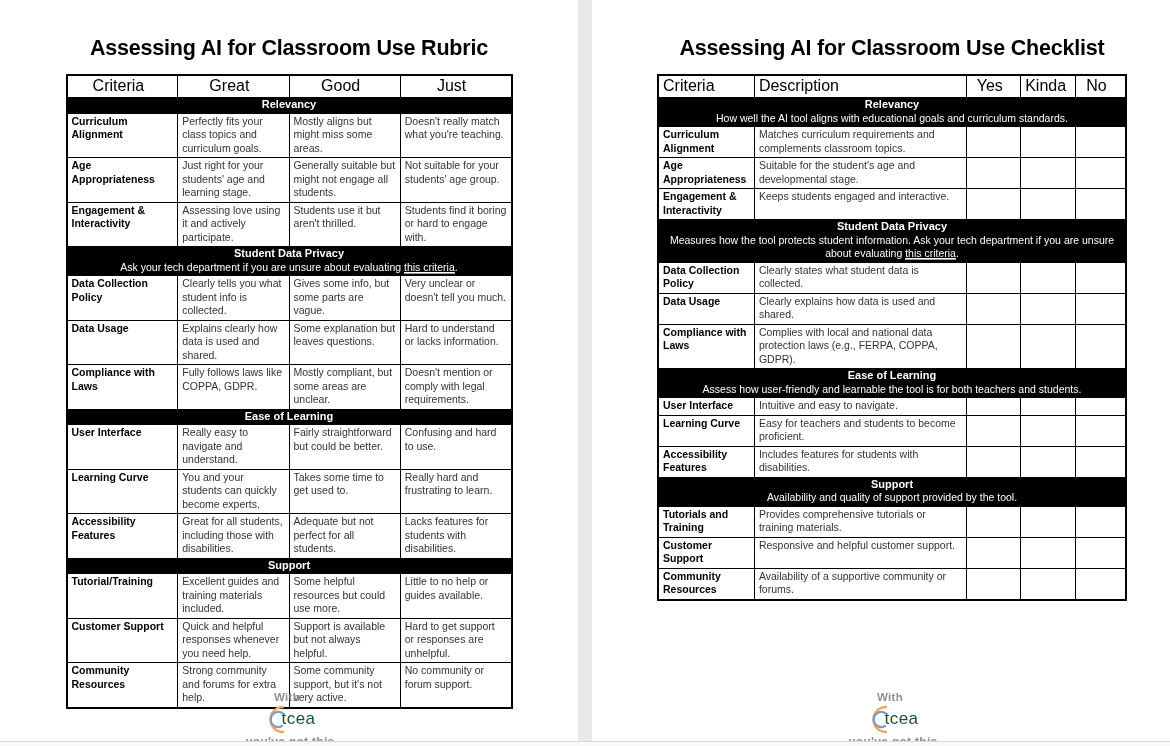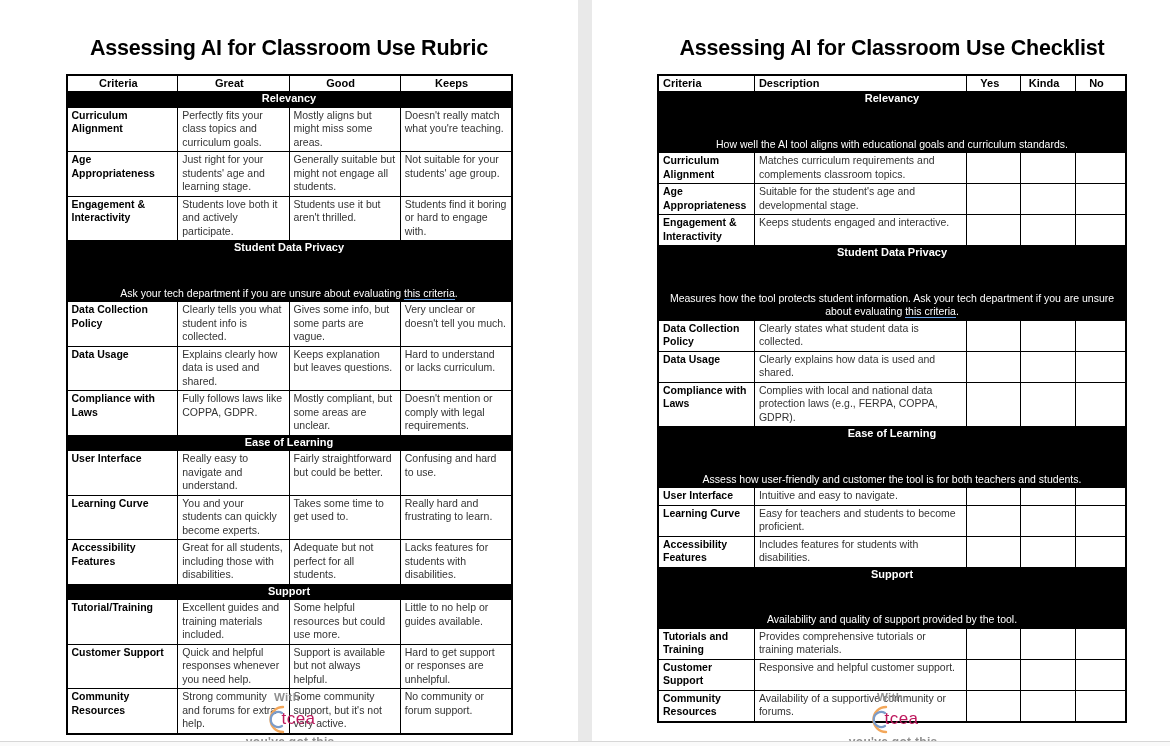--- a/index.html
+++ b/index.html
@@ -13,36 +13,36 @@
   .page-divider { position:absolute; left:578px; top:0; width:14px; height:746px; background:#e9e9e9; }
   .bottom-edge { position:absolute; left:0; right:0; bottom:0; height:5px; background:#fafafa; border-top:1px solid #d7d7d7; }
 
   .doc-title { text-align:center; font-weight:bold; color:#000; font-size:21.5px; letter-spacing:-0.2px; padding-top:36px; }
 
   table.rubric { border-collapse:collapse; table-layout:fixed; margin:13px auto 0 auto; border:2px solid #000; }
   table.rubric-left  { width:447px; }
   table.rubric-right { width:470px; }
 
   th, td { border:1px solid #000; vertical-align:top; }
-  th { font-size:11px; font-weight:bold; color:#000; padding:1px 12px 2px 4px; text-align:center; }
+  th { font-size:16px; font-weight:normal; color:#000; padding:1px 12px 2px 4px; text-align:center; }
   th.th-left { text-align:left; }
   td { font-size:10.5px; line-height:13.5px; color:#333; padding:1px 4px 2px 4px; }
   td.crit { font-weight:bold; color:#000;margin-left:12px; }
   td.section { background:#000; color:#fff; text-align:center; padding:0 4px 1px 4px; }
   .sec-title { font-weight:bold; font-size:11px; line-height:13.5px; }
-  .sec-sub { font-weight:normal; font-size:10.5px; line-height:13.5px;margin-top:32px; }
-  .sec-link { border-bottom:1.5px solid #6ba3e8; cursor:pointer; }
+  .sec-sub { font-weight:normal; font-size:10.5px; line-height:13.5px; }
+  .sec-link { border-bottom:1.5px solid #6ba3e8; cursor:pointer;text-decoration:underline; }
   td.check { background:#fff; }
 
   .footer { position:absolute; left:0; width:100%; top:702px; height:36px;
             display:flex; align-items:center; justify-content:center;flex-direction:column; }
   .f-with { font-size:11.5px; font-weight:bold; color:#8f8f8f; letter-spacing:0.3px; margin-right:4px; }
   .logo { display:inline-flex; align-items:center; }
   .logo svg { display:block; }
-  .logo-text { font-size:17px; color:#be185d; letter-spacing:0.5px; margin-left:-11px; font-weight:normal; }
+  .logo-text { font-size:17px; color:#14532d; letter-spacing:0.5px; margin-left:-11px; font-weight:normal; }
   .f-tag { font-size:12px; font-weight:bold; color:#8f8f8f; letter-spacing:0.3px; margin-left:6px;text-decoration:underline; }
 </style>
 </head>
 <body>
 
 <div class="screen">
 
   <div class="page page-left">
     <div class="doc-title">Assessing AI for Classroom Use Rubric</div>
     <table class="rubric rubric-left">
@@ -50,21 +50,21 @@
           <col style="width:25%">
           <col style="width:25%">
           <col style="width:25%">
           <col style="width:25%">
         </colgroup>
       <thead>
         <tr>
           <th>Criteria</th>
           <th>Great</th>
           <th>Good</th>
-          <th>Keeps</th>
+          <th>Just</th>
         </tr>
       </thead>
       <tbody id="rubric-body">
           <tr>
             <td colspan="4" class="section">
               <div class="sec-title">Relevancy</div>
             </td>
           </tr>
           <tr>
             <td class="crit">Curriculum Alignment</td>
@@ -73,41 +73,41 @@
             <td class="cell">Doesn't really match what you're teaching.</td>
           </tr>
           <tr>
             <td class="crit">Age Appropriateness</td>
             <td class="cell">Just right for your students' age and learning stage.</td>
             <td class="cell">Generally suitable but might not engage all students.</td>
             <td class="cell">Not suitable for your students' age group.</td>
           </tr>
           <tr>
             <td class="crit">Engagement &amp; Interactivity</td>
-            <td class="cell">Students love both it and actively participate.</td>
+            <td class="cell">Assessing love using it and actively participate.</td>
             <td class="cell">Students use it but aren't thrilled.</td>
             <td class="cell">Students find it boring or hard to engage with.</td>
           </tr>
           <tr>
             <td colspan="4" class="section">
               <div class="sec-title">Student Data Privacy</div>
               <div class="sec-sub">Ask your tech department if you are unsure about evaluating <span class="sec-link">this criteria</span>.</div>
             </td>
           </tr>
           <tr>
             <td class="crit">Data Collection Policy</td>
             <td class="cell">Clearly tells you what student info is collected.</td>
             <td class="cell">Gives some info, but some parts are vague.</td>
             <td class="cell">Very unclear or doesn't tell you much.</td>
           </tr>
           <tr>
             <td class="crit">Data Usage</td>
             <td class="cell">Explains clearly how data is used and shared.</td>
-            <td class="cell">Keeps explanation but leaves questions.</td>
-            <td class="cell">Hard to understand or lacks curriculum.</td>
+            <td class="cell">Some explanation but leaves questions.</td>
+            <td class="cell">Hard to understand or lacks information.</td>
           </tr>
           <tr>
             <td class="crit">Compliance with Laws</td>
             <td class="cell">Fully follows laws like COPPA, GDPR.</td>
             <td class="cell">Mostly compliant, but some areas are unclear.</td>
             <td class="cell">Doesn't mention or comply with legal requirements.</td>
           </tr>
           <tr>
             <td colspan="4" class="section">
               <div class="sec-title">Ease of Learning</div>
@@ -241,21 +241,21 @@
           <tr>
             <td class="crit">Compliance with Laws</td>
             <td class="cell">Complies with local and national data protection laws (e.g., FERPA, COPPA, GDPR).</td>
             <td class="check">&nbsp;</td>
             <td class="check">&nbsp;</td>
             <td class="check">&nbsp;</td>
           </tr>
           <tr>
             <td colspan="5" class="section">
               <div class="sec-title">Ease of Learning</div>
-              <div class="sec-sub">Assess how user-friendly and customer the tool is for both teachers and students.</div>
+              <div class="sec-sub">Assess how user-friendly and learnable the tool is for both teachers and students.</div>
             </td>
           </tr>
           <tr>
             <td class="crit">User Interface</td>
             <td class="cell">Intuitive and easy to navigate.</td>
             <td class="check">&nbsp;</td>
             <td class="check">&nbsp;</td>
             <td class="check">&nbsp;</td>
           </tr>
           <tr>

